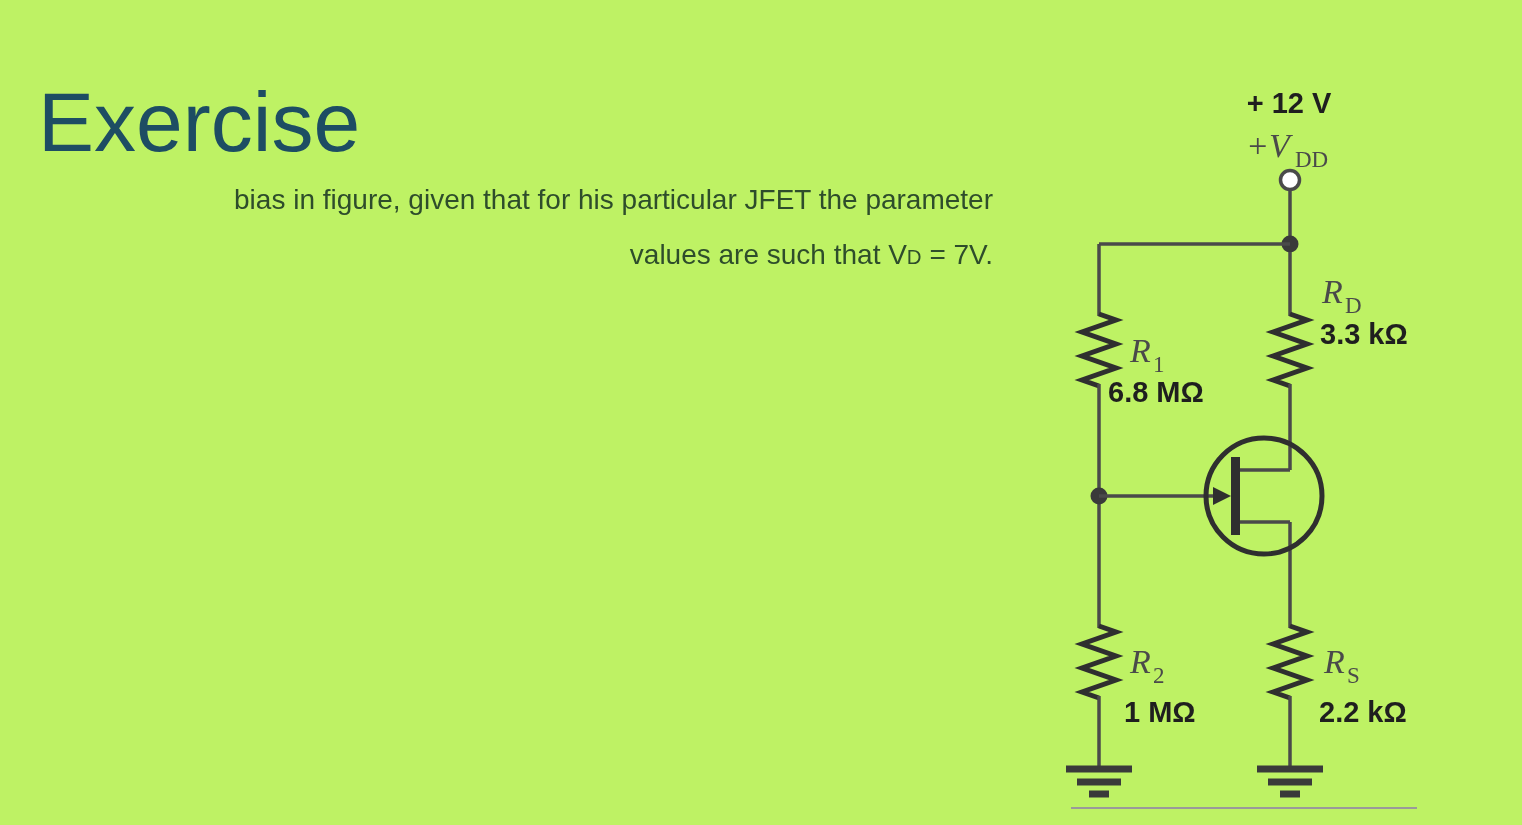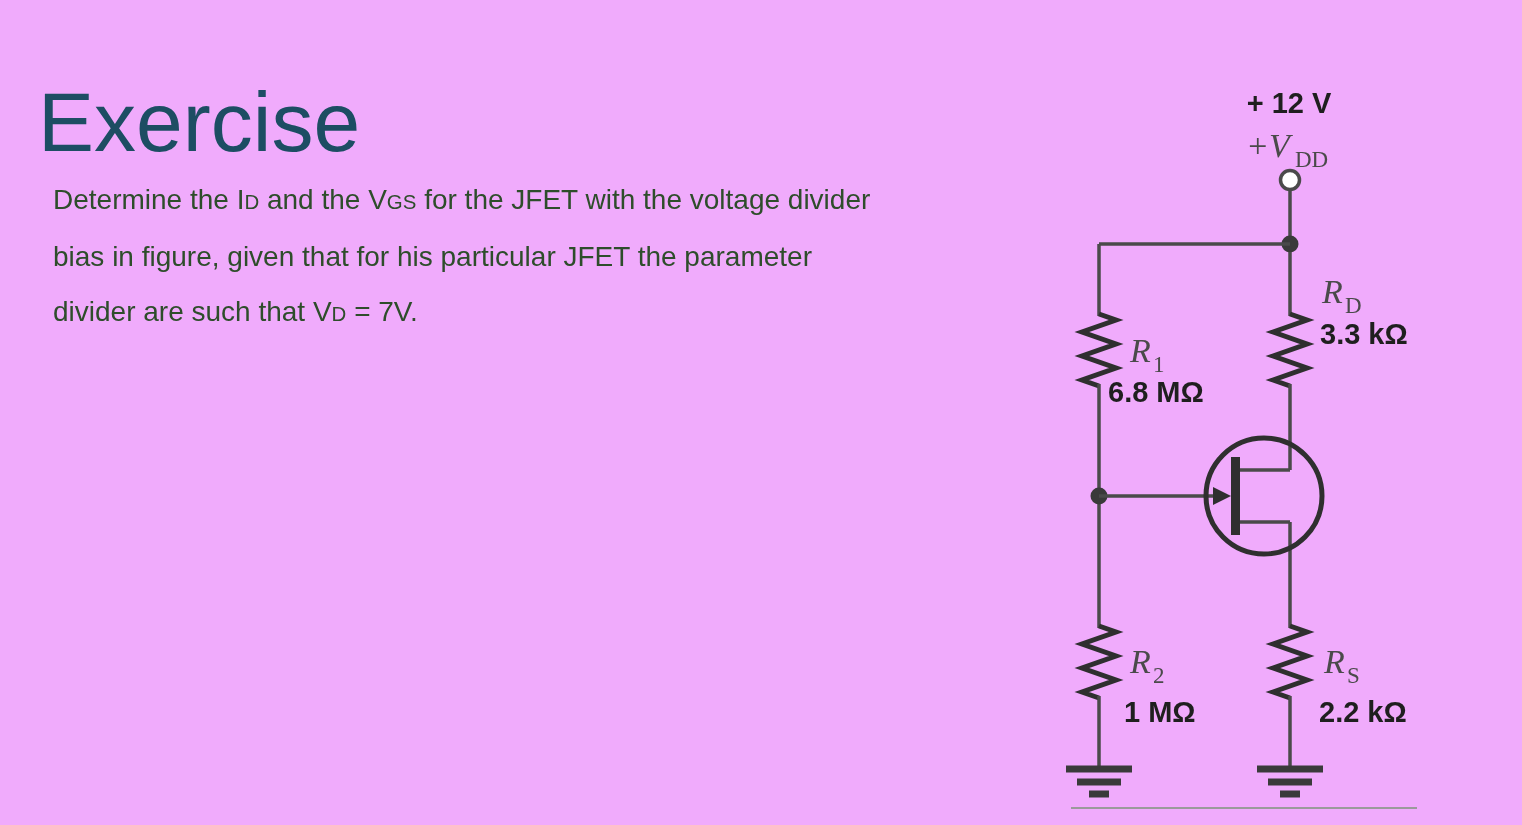--- a/index.html
+++ b/index.html
@@ -1,22 +1,23 @@
 <!DOCTYPE html>
 <html><head>
 <meta charset="utf-8">
 <style>
   html, body { margin: 0; padding: 0; background: #ffffff; }
   #slide {
     position: relative;
     width: 1522px;
     height: 825px;
-    background: #f0abfc;
+    background: #bef264;
     overflow: hidden;
     font-family: "Liberation Sans", sans-serif;
+    text-align: right;
   }
   .title {
     position: absolute;
     left: 38px;
     top: 20px;
     font-size: 84px;
     font-weight: 400;
     letter-spacing: 0px;
     color: #1d4d63;
     line-height: 1.1;
@@ -61,23 +62,22 @@
   .comp { stroke: #2f2f2f; stroke-width: 5; fill: none; }
 </style>
 </head>
 <body>
 
 <div id="slide">
 
   <h1 class="title">Exercise</h1>
 
   <div class="body-text">
-    <div class="line"><span>Determine the I</span><span class="sc">D</span><span> and the V</span><span class="sc">GS</span><span> for the JFET with the voltage divider</span></div>
     <div class="line"><span>bias in figure, given that for his particular JFET the parameter</span></div>
-    <div class="line"><span>divider are such that V</span><span class="sc">D</span><span> = 7V.</span></div>
+    <div class="line"><span>values are such that V</span><span class="sc">D</span><span> = 7V.</span></div>
   </div>
 
   <div class="circuit-wrap">
     <svg width="420" height="765" viewBox="1060 60 420 765" xmlns="http://www.w3.org/2000/svg">
 
       <circle cx="1318" cy="180" r="9.5" fill="#ffffff" stroke="#4a4a4a" stroke-width="3.5"></circle>
       <line class="wire" x1="1318" y1="190" x2="1318" y2="245"></line>
 
       <circle cx="1318" cy="244" r="8.5" fill="#3a3a3a"></circle>
       <line class="wire" x1="1127" y1="244" x2="1318" y2="244"></line>

